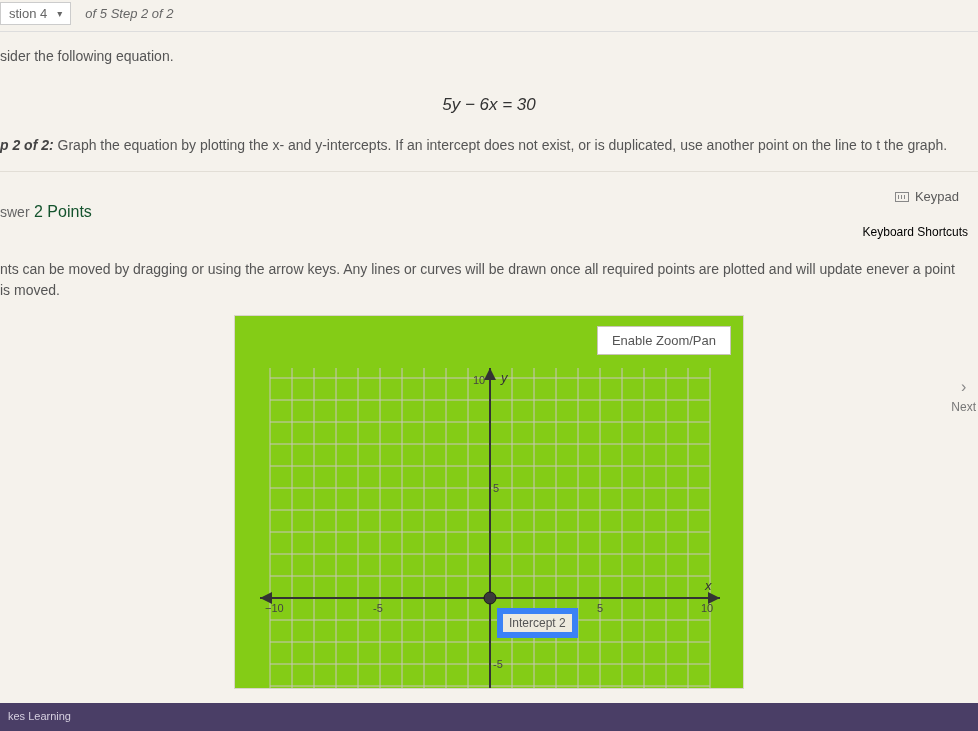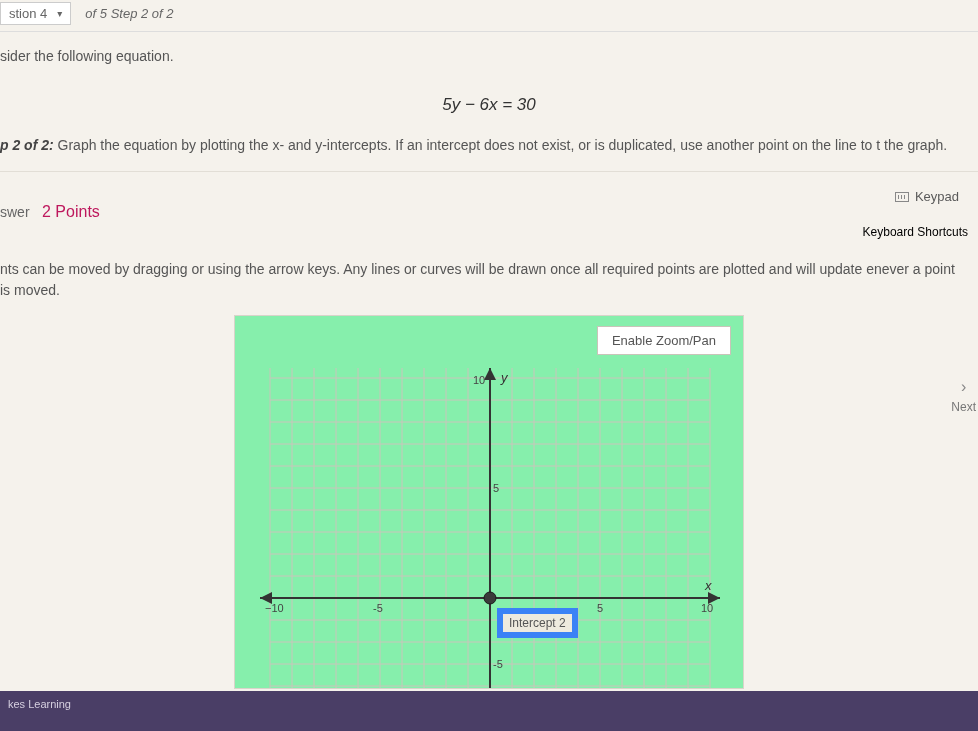--- a/index.html
+++ b/index.html
@@ -47,21 +47,21 @@
   .step-text { font-size: 14px; color: #555; }
   .step-text b { font-weight: bold; color: #444; font-style: italic; }
   .hr { border-top: 1px solid #e2ded6; margin: 18px 0 0 0; }
   .answer-row {
     display: flex;
     justify-content: space-between;
     align-items: center;
     padding: 12px 10px 4px 0;
   }
   .answer-label { font-size: 14px; color: #666; }
-  .points { color: #be185d; margin-left: 8px; }
+  .points { color: #14532d; }
   .right-controls { text-align: right; }
   .keypad-btn {
     display: inline-flex;
     align-items: center;
     gap: 6px;
     font-size: 13px;
     color: #5a5a5a;
     padding: 4px 8px;
     border: 1px solid transparent;
     background: transparent;
@@ -88,21 +88,21 @@
   .instructions {
     font-size: 14px;
     color: #555;
     padding: 16px 12px 14px 0;
     line-height: 1.5;
   }
   .graph-wrap {
     margin: 0 auto;
     width: 510px;
     border: 1px solid #d8d4ca;
-    background: #86efac;
+    background: #84cc16;
     padding: 10px 10px 0 10px;
     position: relative;
   }
   .zoom-btn {
     position: absolute;
     top: 10px;
     right: 12px;
     background: #fff;
     border: 1px solid #c9c4b9;
     padding: 6px 14px;
@@ -146,21 +146,21 @@
   }
   .next-chev {
     font-size: 16px;
     color: #888;
     display: block;
     margin-bottom: 4px;
   }
   .footer {
     position: absolute;
     left: 0; right: 0; bottom: 0;
-    height: 40px;
+    height: 28px;
     background: #4a3e66;
     color: #d6d0e0;
     font-size: 11px;
     padding: 7px 8px;
   }
 </style>
 </head>
 <body>
 
 <div class="top-bar">

